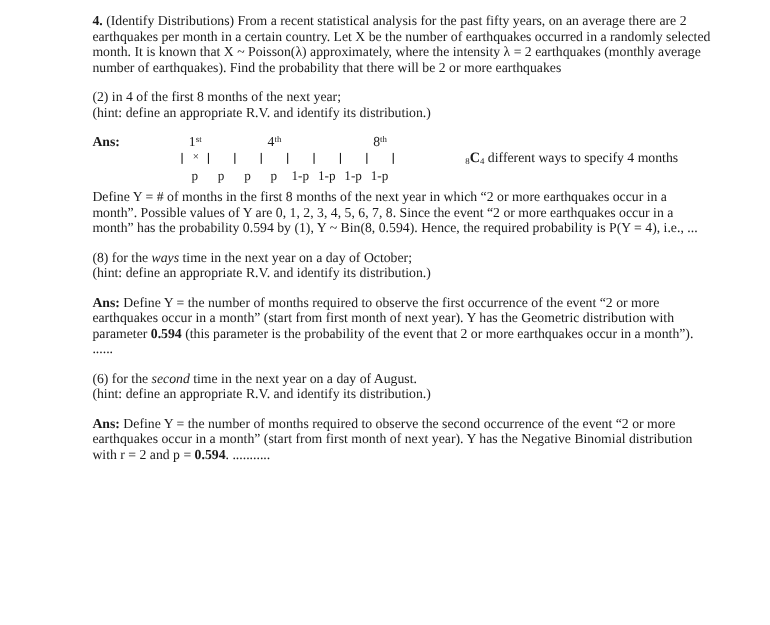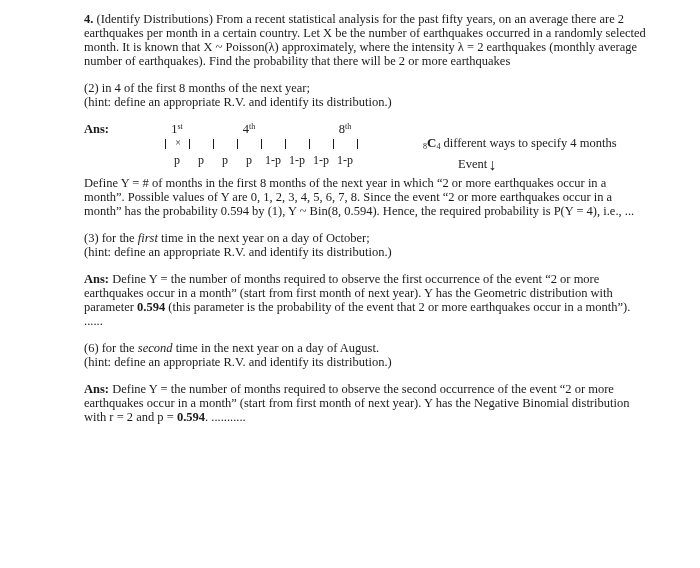--- a/index.html
+++ b/index.html
@@ -26,21 +26,21 @@
   p.para { margin: 0 0 13px 0; }
   b { font-weight: bold; }
   i { font-style: italic; }
   sup { font-size: 8px; line-height: 1; vertical-align: 4px; }
   sub { font-size: 8px; line-height: 1; vertical-align: -2px; }
 
   
   .ans-block { display: flex; align-items: flex-start; margin: 2px 0 5px 0; }
   .ans-label { flex: 0 0 81px; font-weight: bold; }
   .timeline { flex: 0 0 193px; }
-  .tl-months { display: flex; height: 15px; }
+  .tl-months { display: flex; height: 15px; justify-content: center; }
   .mcell { width: 24px; text-align: center; }
   .tl-ticks { display: flex; height: 10px; margin-top: 2px; border-right: 1px solid #1b1b1b; width: 193px; }
   .tcell { width: 24px; height: 10px; border-left: 1px solid #1b1b1b; position: relative; }
   .cross {
     position: absolute; left: 0; width: 24px; top: -1px;
     text-align: center; font-size: 10px; line-height: 10px;
   }
   .tl-probs { display: flex; margin-top: 4px; }
   .pcell { width: 24px; text-align: center; font-size: 12px; }
 
@@ -98,27 +98,26 @@
           <span class="pcell">p</span>
           <span class="pcell">1-p</span>
           <span class="pcell">1-p</span>
           <span class="pcell">1-p</span>
           <span class="pcell">1-p</span>
         </div>
       </div>
 
       <div class="diagram-right">
         <div class="comb"><sub>8</sub><b>C</b><sub>4</sub><span> different ways to specify 4 months</span></div>
-        <div class="event-line"><span>Event</span><span class="arrow">↓</span></div>
       </div>
     </div>
 
     <p class="para"><span>Define Y = # of months in the first 8 months of the next year in which “2 or more earthquakes occur in a month”. Possible values of Y are 0, 1, 2, 3, 4, 5, 6, 7, 8. Since the event “2 or more earthquakes occur in a month” has the probability 0.594 by (1), Y ~ Bin(8, 0.594). Hence, the required probability is P(Y = 4), i.e., ...</span></p>
 
-    <p class="para"><span>(3) for the </span><i>first</i><span> time in the next year on a day of October;</span><br><span>(hint: define an appropriate R.V. and identify its distribution.)</span></p>
+    <p class="para"><span>(8) for the </span><i>ways</i><span> time in the next year on a day of October;</span><br><span>(hint: define an appropriate R.V. and identify its distribution.)</span></p>
 
     <p class="para"><b>Ans:</b><span> Define Y = the number of months required to observe the first occurrence of the event “2 or more earthquakes occur in a month” (start from first month of next year). Y has the Geometric distribution with parameter </span><b>0.594</b><span> (this parameter is the probability of the event that 2 or more earthquakes occur in a month”). ......</span></p>
 
     <p class="para"><span>(6) for the </span><i>second</i><span> time in the next year on a day of August.</span><br><span>(hint: define an appropriate R.V. and identify its distribution.)</span></p>
 
     <p class="para"><b>Ans:</b><span> Define Y = the number of months required to observe the second occurrence of the event “2 or more earthquakes occur in a month” (start from first month of next year). Y has the Negative Binomial distribution with r = 2 and p = </span><b>0.594</b><span>.  ...........</span></p>
 
 
   </div>
 </div>

